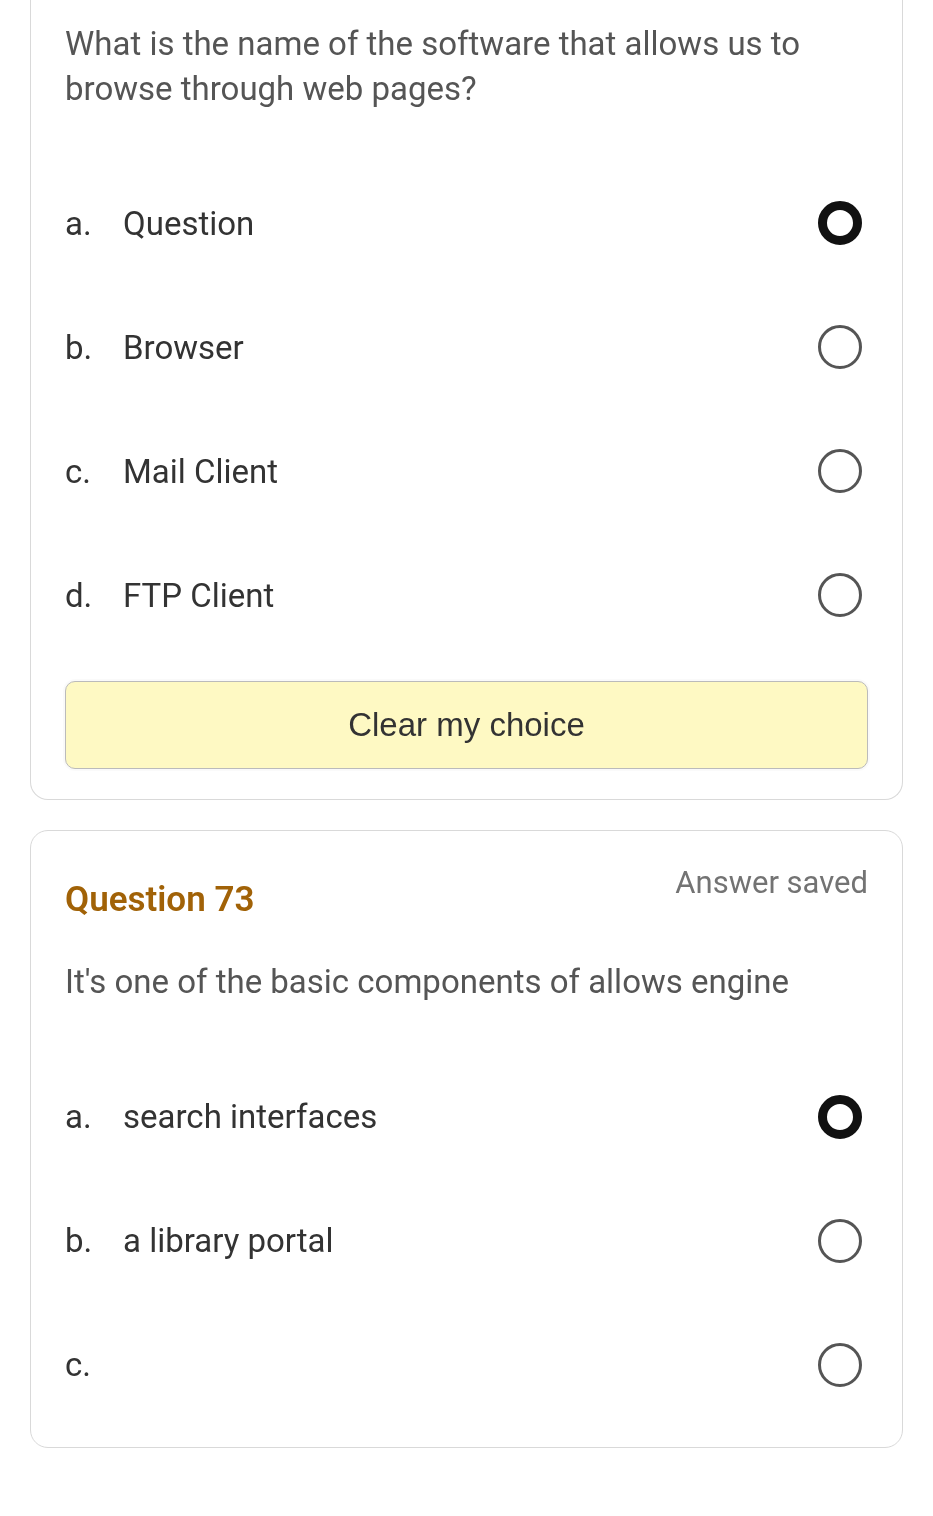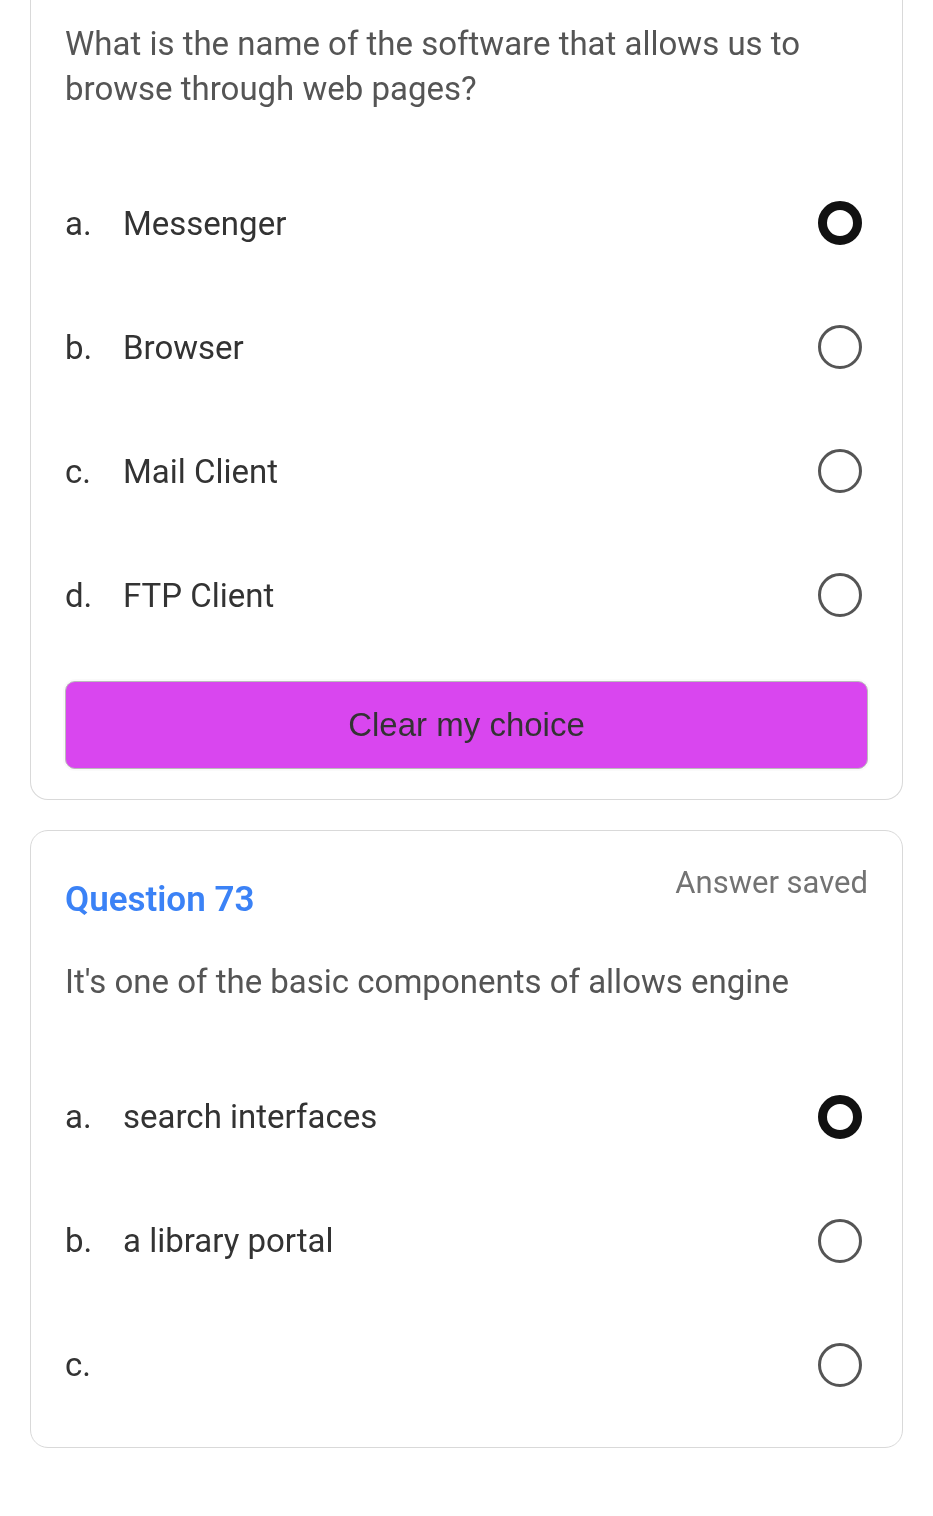--- a/index.html
+++ b/index.html
@@ -32,21 +32,21 @@
   }
   .qheader {
     display: flex;
     justify-content: space-between;
     align-items: flex-start;
     margin-bottom: 40px;
   }
   .qtitle {
     font-size: 35px;
     font-weight: 600;
-    color: #3b82f6;
+    color: #a16207;
     margin-top: 18px;
   }
   .qmeta {
     text-align: right;
     font-size: 31px;
     color: #737373;
     line-height: 1.45;
   }
   .qtext {
     font-size: 33px;
@@ -92,21 +92,21 @@
     content: "";
     width: 12px;
     height: 12px;
     background: #fff;
     border-radius: 50%;
   }
   .clear-btn {
     width: 100%;
     border: 1px solid #bbb;
     border-radius: 10px;
-    background: #d946ef;
+    background: #fef9c3;
     font-size: 33px;
     color: #333;
     padding: 24px 0;
     text-align: center;
     cursor: pointer;
     margin-top: 24px;
     margin-bottom: 10px;
     box-shadow: 0 0 0 2px rgba(0,0,0,0.02);
   }
 </style>
@@ -114,21 +114,21 @@
 <body>
 
 <div class="page">
 
   <div class="card first">
     <div class="qtext">What is the name of the software that allows us to browse through web pages?</div>
 
     <div class="option">
       <div class="option-left">
         <span class="marker">a.</span>
-        <span>Messenger</span>
+        <span>Question</span>
       </div>
       <span class="radio selected"></span>
     </div>
 
     <div class="option">
       <div class="option-left">
         <span class="marker">b.</span>
         <span>Browser</span>
       </div>
       <span class="radio unselected"></span>

